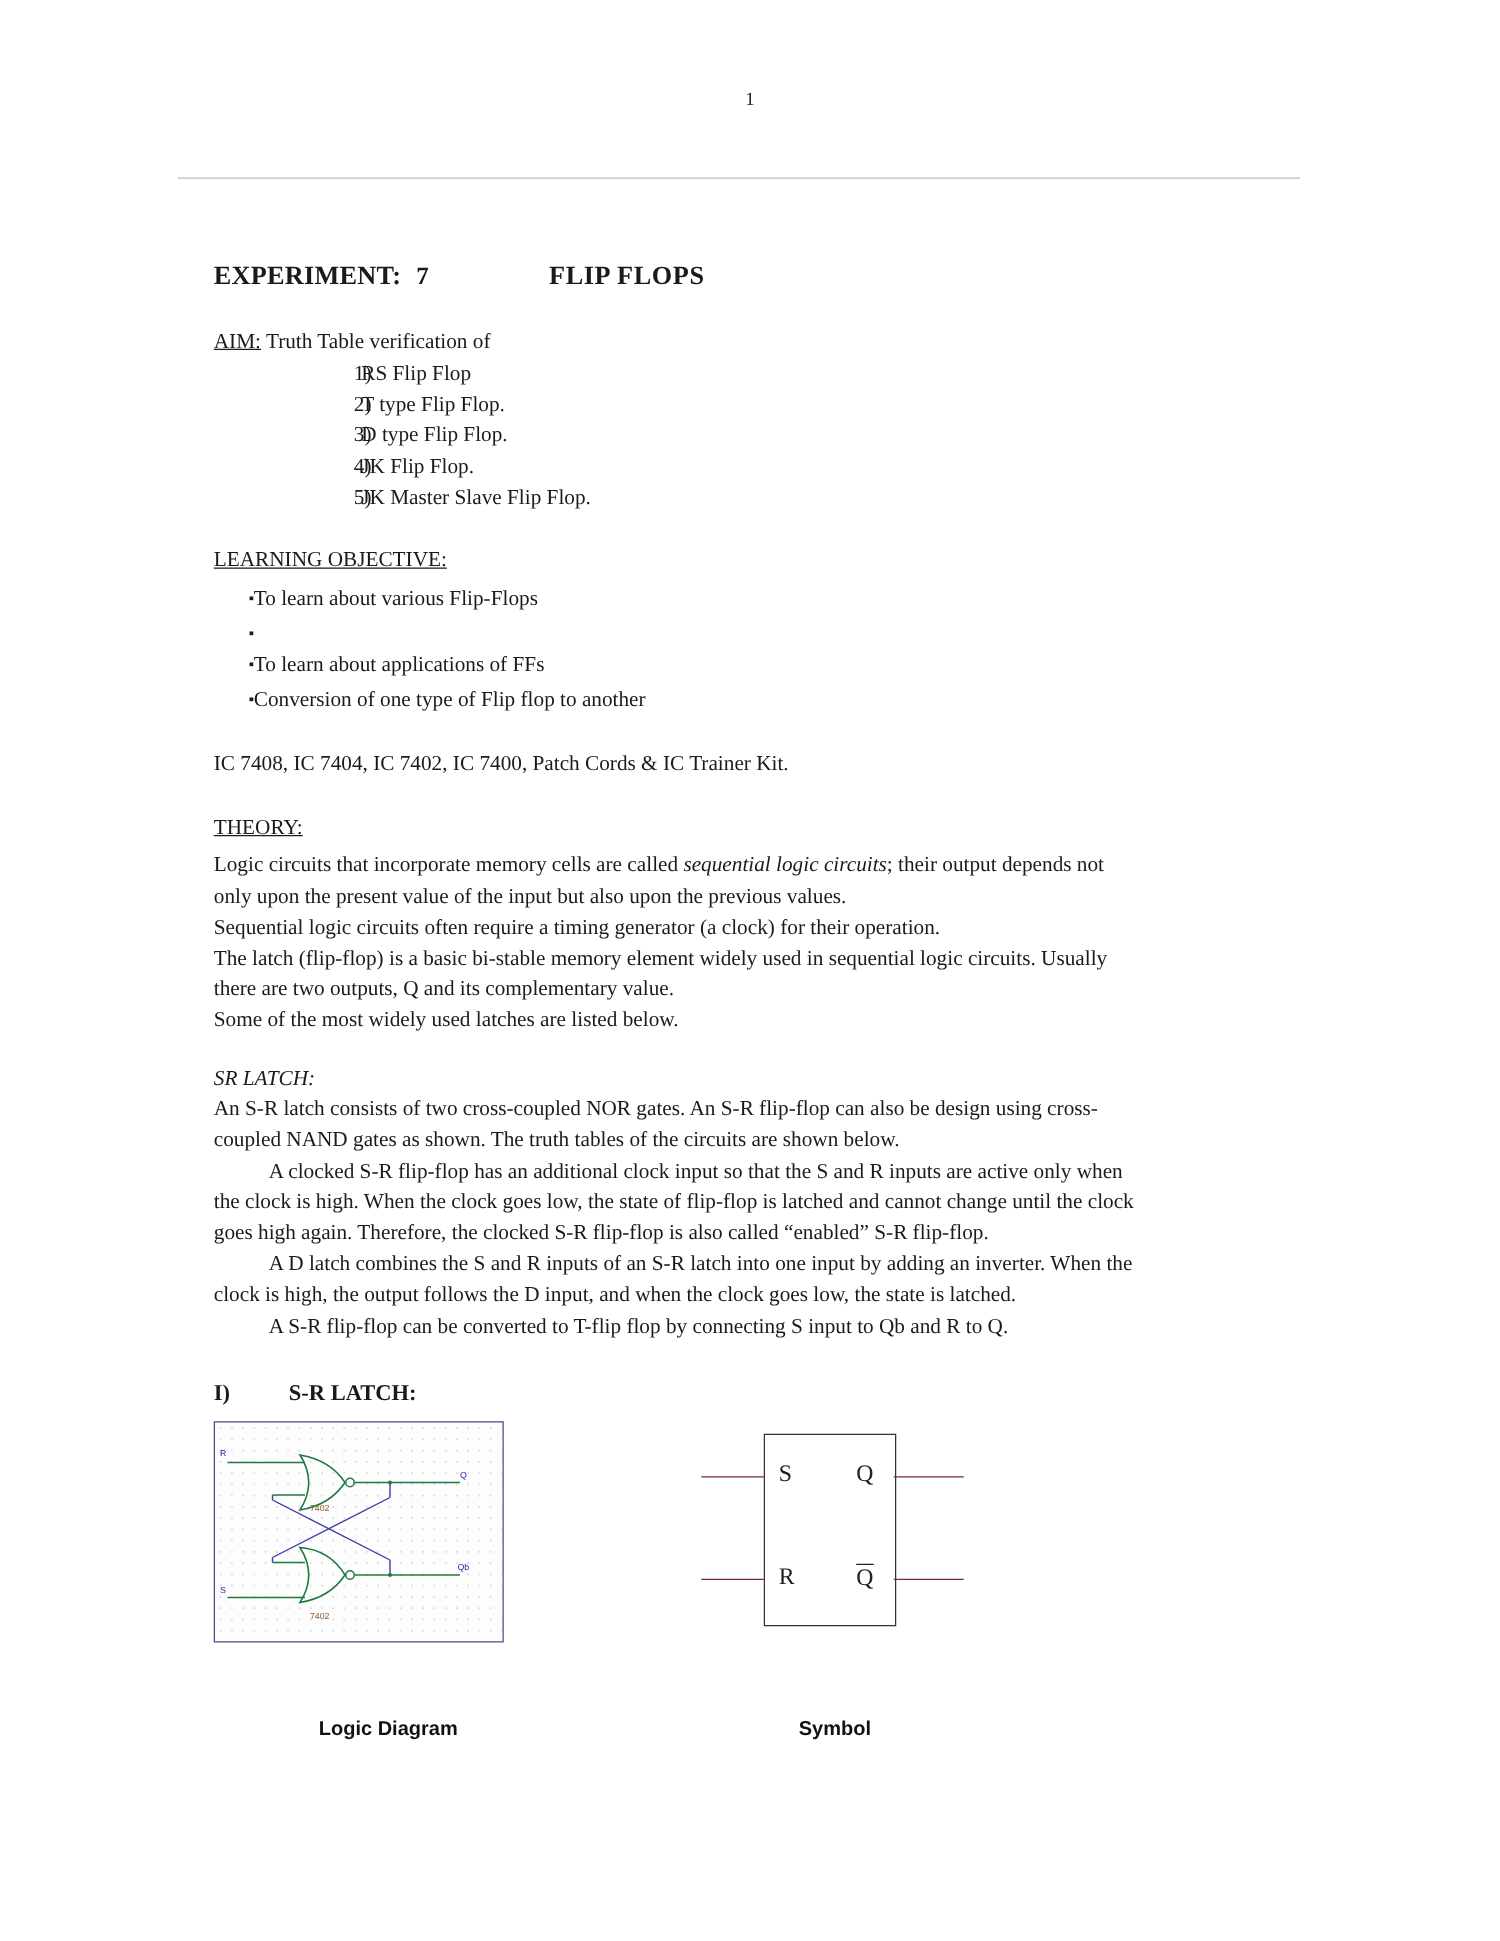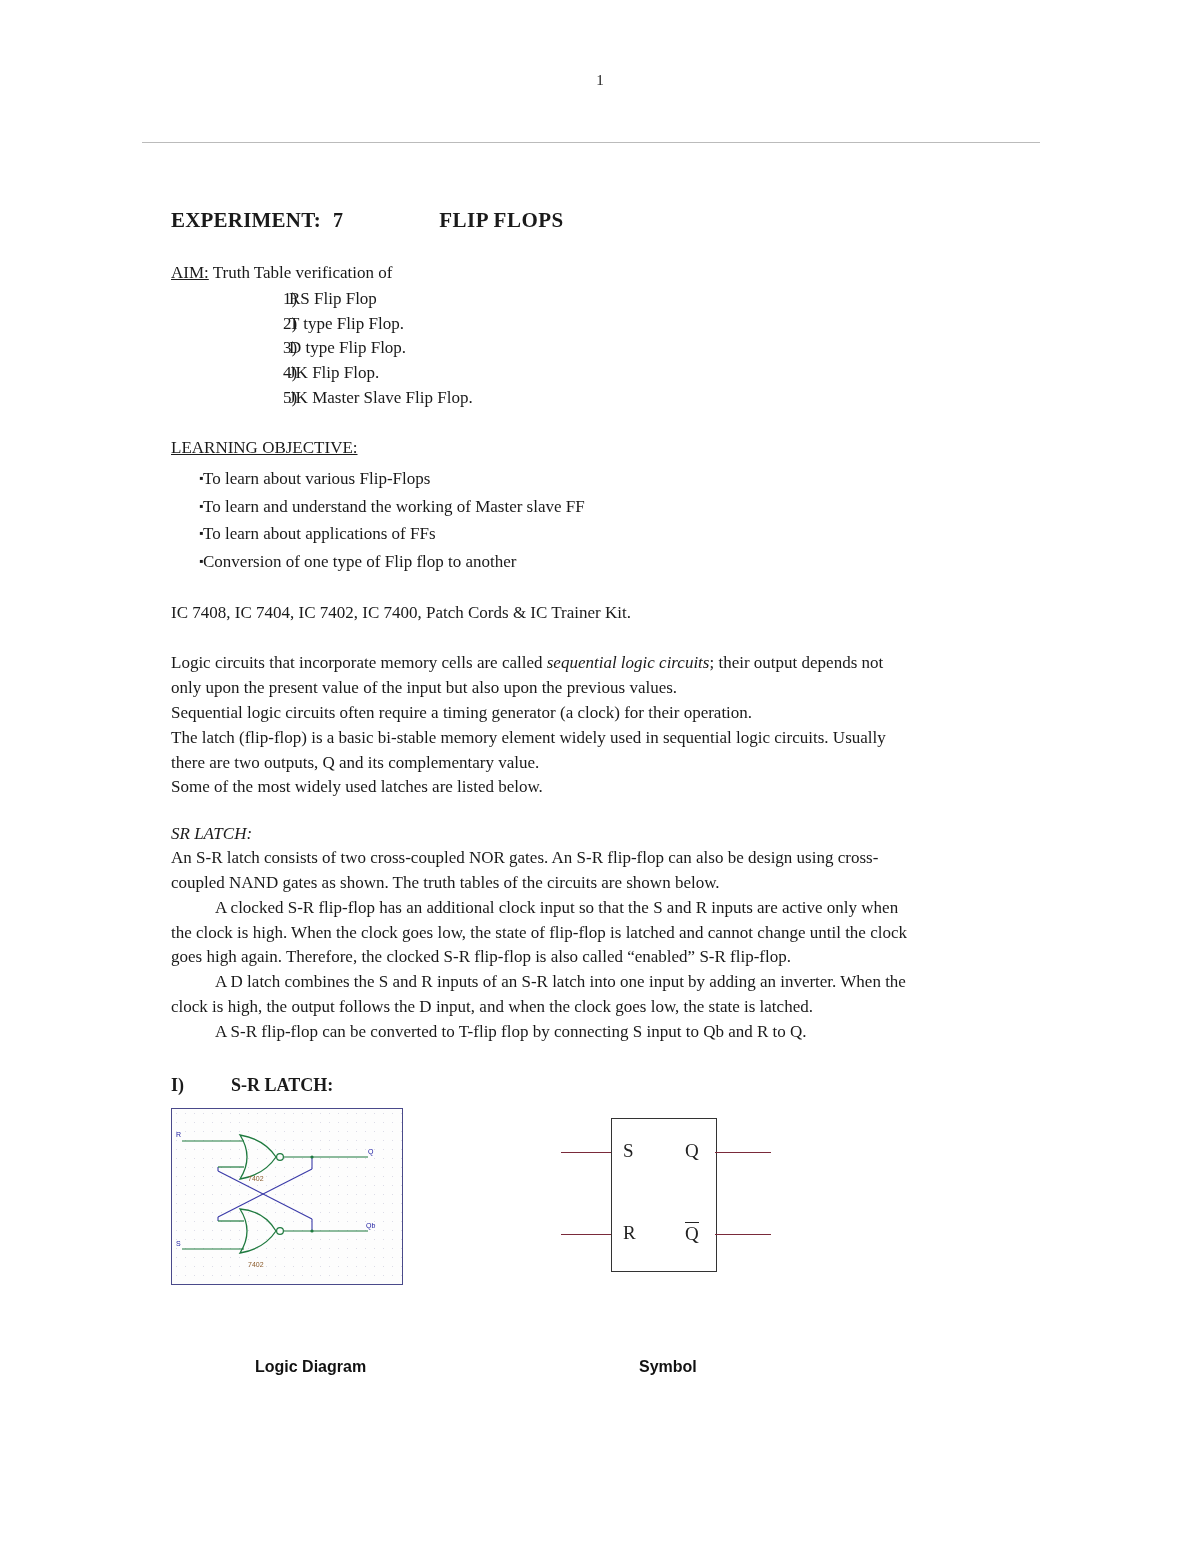--- a/index.html
+++ b/index.html
@@ -191,21 +191,21 @@
     color: #222;
   }
   .overbar {
     display: inline-block;
     border-top: 1.5px solid #222;
     padding-top: 1px;
     line-height: 1;
   }
   .captions {
     position: absolute;
-    top: 250px;
+    top: 238px;
     left: 0;
     width: 740px;
     height: 30px;
   }
   .caption {
     position: absolute;
     font-family: "Liberation Sans", sans-serif;
     font-weight: bold;
     font-size: 16px;
     color: #111;
@@ -261,38 +261,38 @@
 
     <div class="section">
       <div class="section-head">LEARNING OBJECTIVE:</div>
       <ul class="bullets">
         <li>
           <span class="bul">▪</span>
           <span>To learn  about various Flip-Flops</span>
         </li>
         <li>
           <span class="bul">▪</span>
-          <span>To learn and understand the working of Master slave FF</span>
         </li>
         <li>
           <span class="bul">▪</span>
           <span>To learn about applications of FFs</span>
         </li>
         <li>
           <span class="bul">▪</span>
           <span>Conversion of one type of Flip flop to another</span>
         </li>
       </ul>
     </div>
 
     <div class="section">
       <div class="body-text">IC 7408, IC 7404, IC 7402, IC 7400, Patch Cords &amp; IC Trainer Kit.</div>
     </div>
 
     <div class="section">
+      <div class="section-head">THEORY:</div>
       <div class="body-text">
         <p><span>Logic circuits that incorporate memory cells are called </span><span class="italic">sequential logic circuits</span><span>; their output depends not only upon the present value of the input but also upon the previous values.</span></p>
         <p>Sequential logic circuits often require a timing generator (a clock) for their operation.</p>
         <p>The latch (flip-flop) is a basic bi-stable memory element widely used in sequential logic circuits. Usually there are two outputs, Q and its complementary value.</p>
         <p>Some of the most widely used latches are listed below.</p>
       </div>
     </div>
 
     <div class="sub-head">SR LATCH:</div>
     <div class="body-text">

